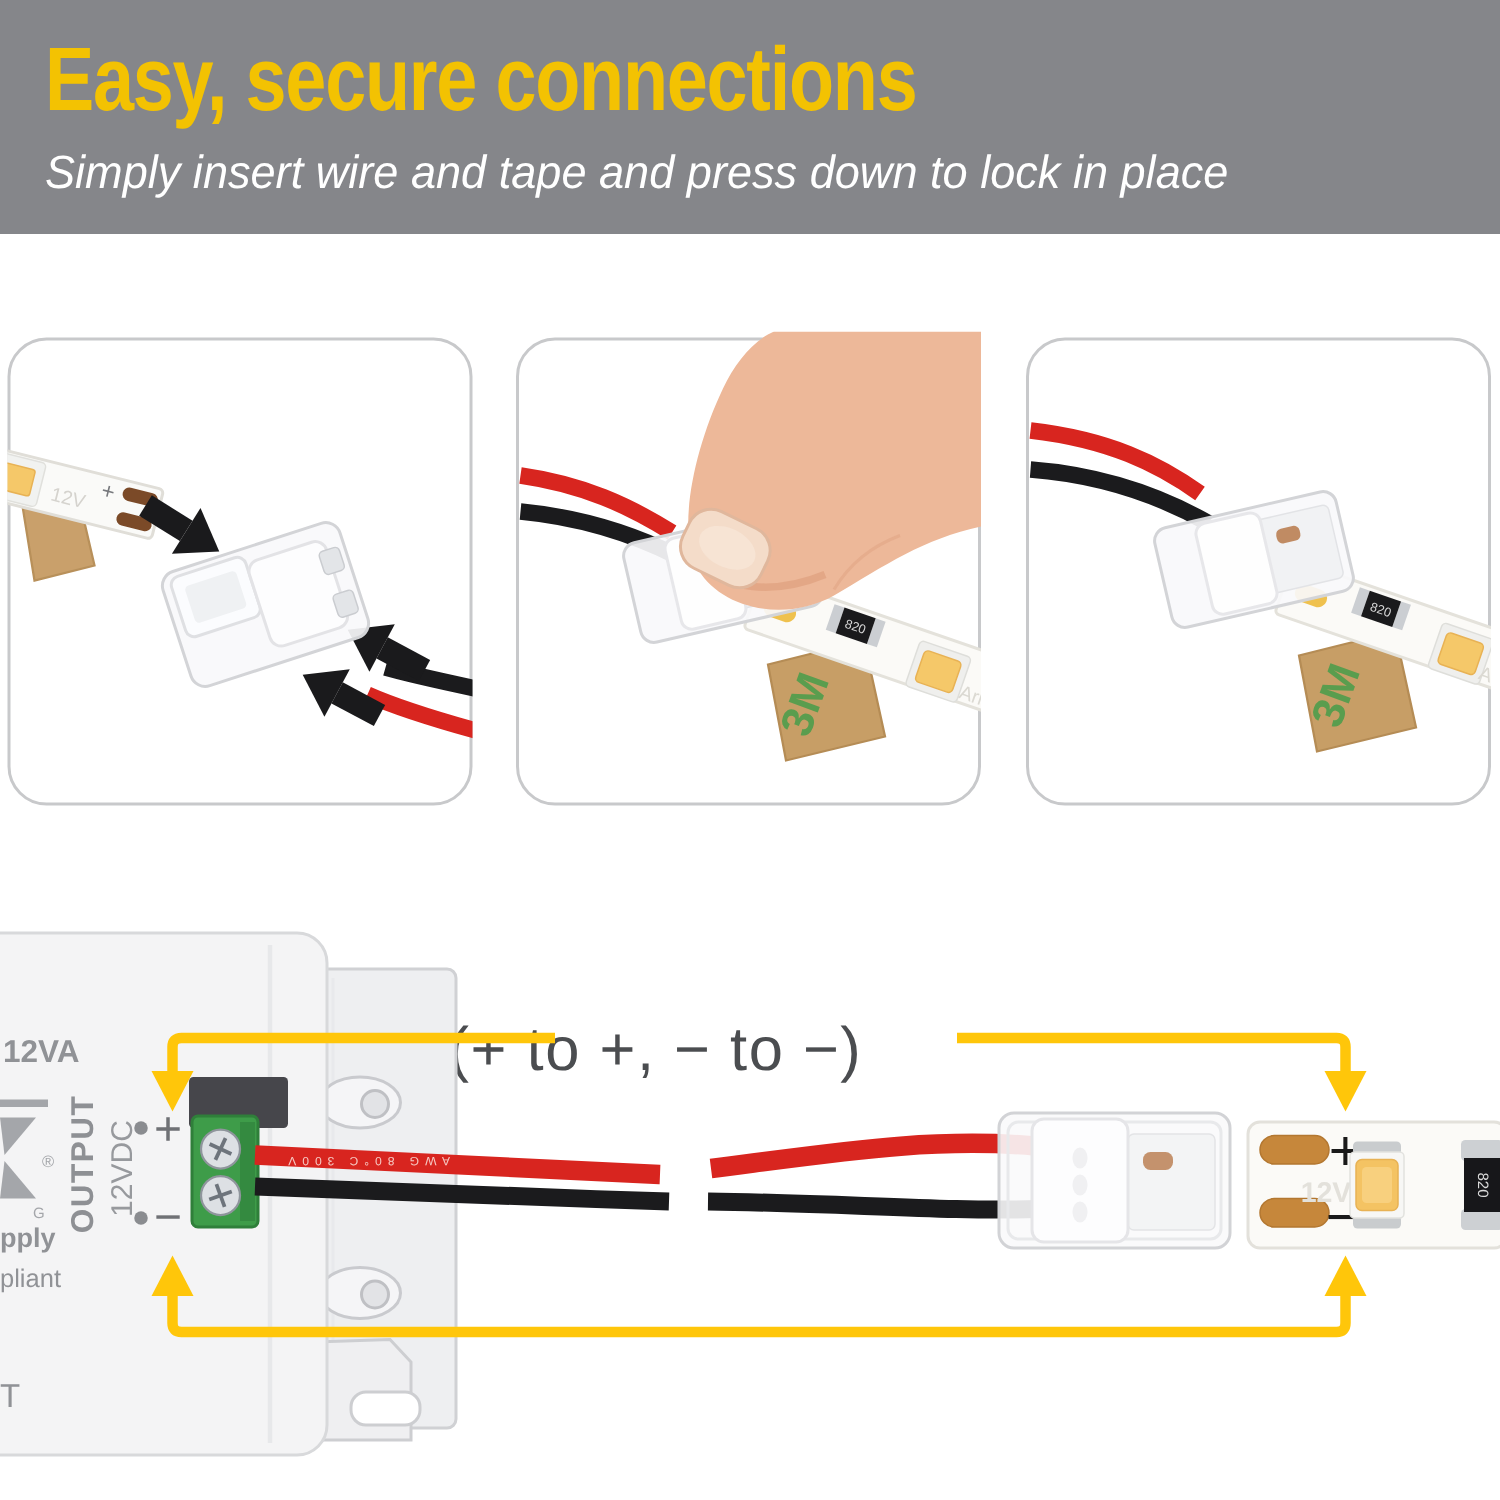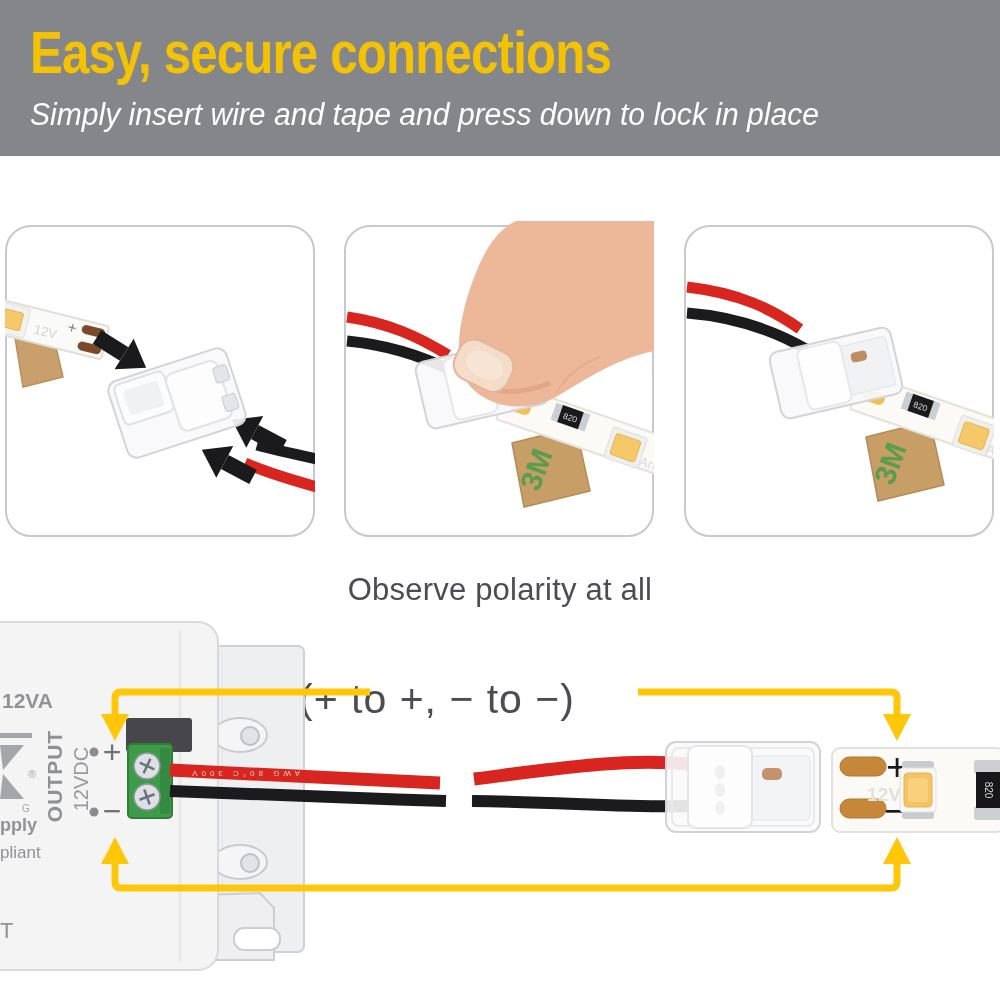--- a/index.html
+++ b/index.html
@@ -152,21 +152,20 @@
       <g transform="translate(152,148) rotate(-13)">
         <rect x="-62" y="-34" width="124" height="68" rx="9" fill="#F8F9FB" fill-opacity=".92" stroke="#D3D4D7" stroke-width="2"></rect>
         <rect x="6" y="-25" width="50" height="50" rx="4" fill="#F1F2F4" stroke="#E2E3E6"></rect>
         <rect x="18" y="-16" width="16" height="10" rx="4" fill="#B4713F" fill-opacity=".8"></rect>
         <rect x="-34" y="-31" width="44" height="62" rx="7" fill="#FEFEFE" stroke="#E7E7EA" stroke-width="2"></rect>
       </g>
     </svg>
   </figure>
 
   <div class="abs note">
-    <div>Observe polarity at all</div>
   </div>
   <div class="abs formula">(+ to +, − to −)</div>
 
   <svg class="abs" style="left:0;top:600px" width="1000" height="400" viewBox="0 600 1000 400">
 
     <g>
       <rect x="192" y="646" width="112" height="306" rx="6" fill="#EEEFF1" stroke="#D0D1D4" stroke-width="2"></rect>
       <line x1="214" y1="652" x2="214" y2="946" stroke="#DADBDE" stroke-width="2"></line>
       <line x1="222" y1="652" x2="222" y2="946" stroke="#E8E9EC" stroke-width="2"></line>
       <path d="M200,895 L260,893 L274,908 L274,960 L206,960 Z" fill="#EFEFF1" stroke="#CDCED1" stroke-width="2"></path>

